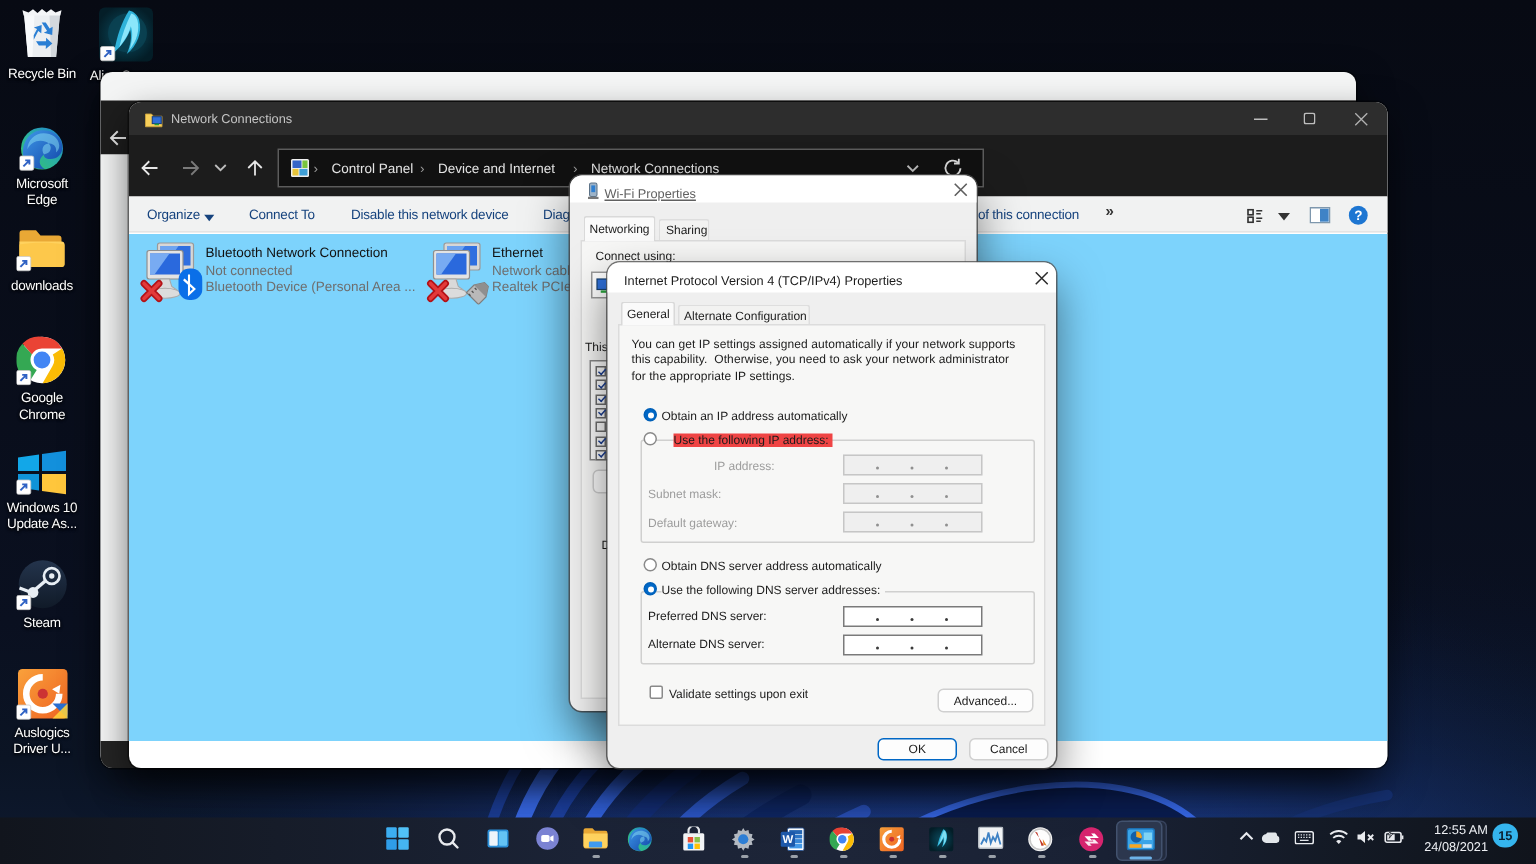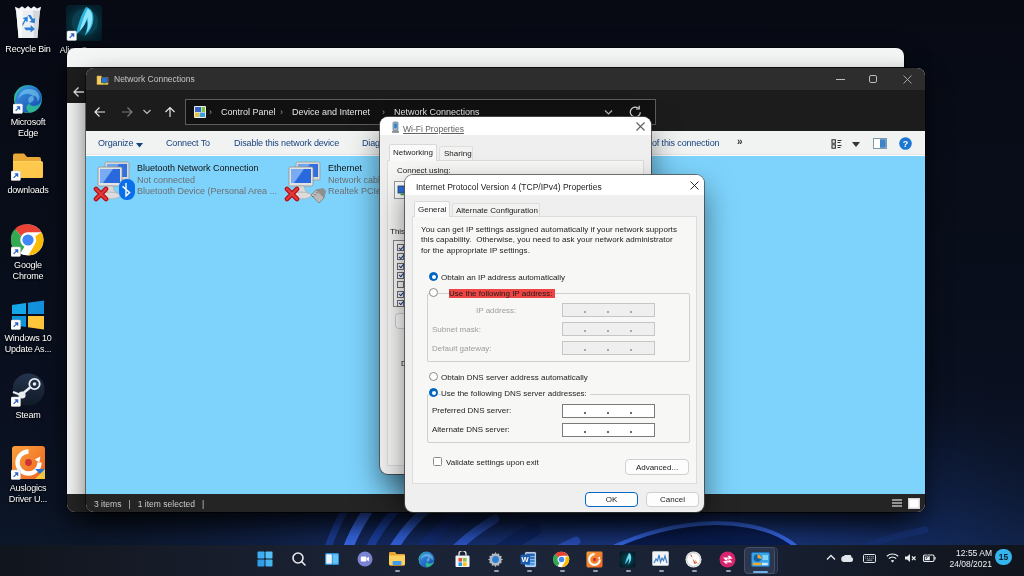--- a/index.html
+++ b/index.html
@@ -353,31 +353,20 @@
       <use href="#redx1"></use>
       <g transform="translate(26,28)">
         <path d="M1,8 l5,-5 7,-1.5 2.5,2.5 -1.5,7 -5,5 z" fill="#b9b9b9" stroke="#7e7e7e" stroke-width="0.8"></path>
         <path d="M6,3 l7,-1.5 2.5,2.5 -1.5,7" fill="#8f8f8f"></path>
         <path d="M2.5,9 l1.2,1.2 M4.5,7 l1.2,1.2 M6.5,5 l1.2,1.2" stroke="#555" stroke-width="0.9"></path>
       </g>
     </svg>
     <div class="abs" style="left:242px; top:7px; font-size:9px; color:#111; letter-spacing:0;">Ethernet</div>
     <div class="abs" style="left:242px; top:18.5px; font-size:9px; color:#6e6e6e; letter-spacing:0;">Network cable unplugged</div>
     <div class="abs" style="left:242px; top:30px; font-size:9px; color:#6e6e6e; letter-spacing:0;">Realtek PCIe FE Family Controller</div>
-  </div>
-  <div id="w2status" style="position:absolute; left:0; bottom:0; width:100%; height:18px; background:#242424;">
-    <span class="abs" style="left:8px; top:4.5px; font-size:8.5px; color:#c9c9c9;">3 items&nbsp;&nbsp; | &nbsp;&nbsp;1 item selected&nbsp;&nbsp; |</span>
-    <svg class="abs" style="left:805px; top:3.5px;" width="12" height="11">
-        <g stroke="#b9b9b9" stroke-width="1.4">
-          <path d="M1,2 h10 M1,5 h10 M1,8 h10"></path>
-        </g>
-      </svg>
-    <svg class="abs" style="left:822px; top:3.5px;" width="12" height="11">
-        <rect x="0.7" y="0.7" width="10.6" height="9.6" fill="#fff" stroke="#d5d5d5" stroke-width="1.4"></rect>
-      </svg>
   </div>
 </div>
 
 <div class="dlg" id="wifidlg" style="left:380px; top:117px; width:271px; height:357px; z-index:10;">
   <div class="dtitle" style="height:18px;"></div>
   <svg class="abs" style="left:10px; top:4px;" width="11" height="12" viewBox="0 0 11 12">
     <rect x="3" y="1" width="5" height="9" rx="1.2" fill="#9db3c8" stroke="#5c7287" stroke-width="0.7"></rect>
     <rect x="4.2" y="2.6" width="2.6" height="4.5" fill="#2f7fd0"></rect>
     <rect x="2" y="10.2" width="7" height="1.5" fill="#777"></rect>
   </svg>

